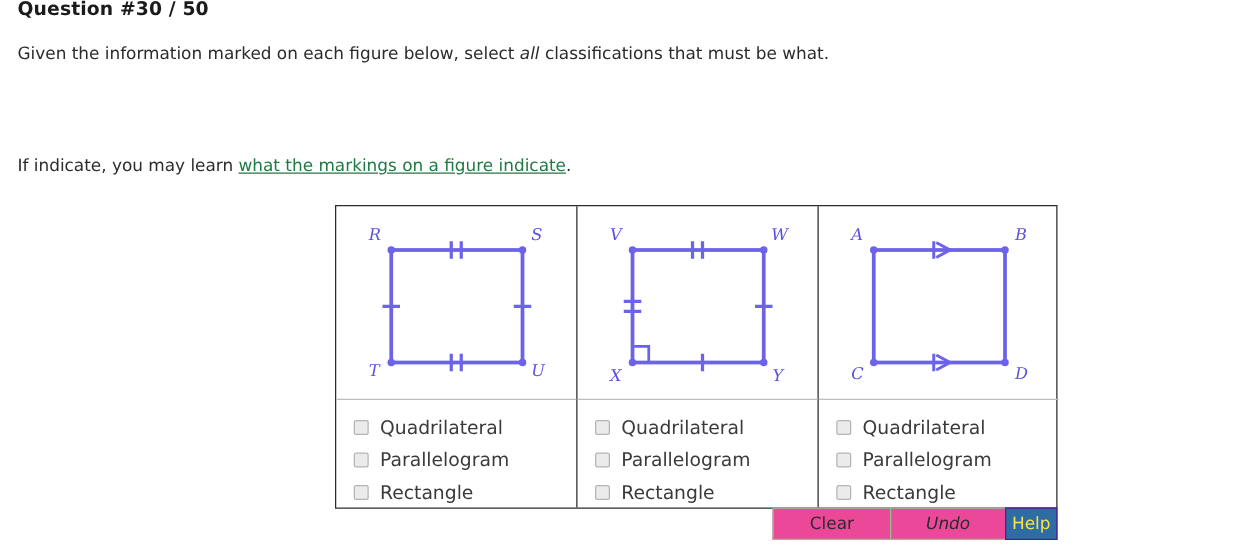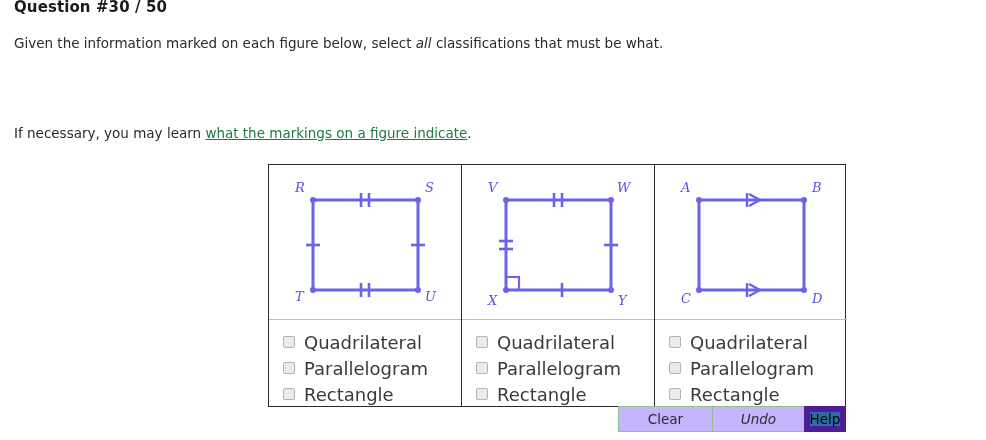--- a/index.html
+++ b/index.html
@@ -78,66 +78,66 @@
   }
   .cbox {
     width: 12px; height: 12px;
     border: 1px solid #b4b4b4;
     background: #ebebeb;
     border-radius: 2px;
     margin-right: 9px;
     flex: none;
   }
   .opt-label {
-    font-size: 18px;
+    font-size: 15px;
     color: #3a3a3a;
   }
 
   
   .btn-bar {
     position: absolute;
     left: 618px; top: 406px;
     display: flex;
     height: 26px;
   }
   .btn {
     height: 26px;
     font-size: 13.5px;
     display: flex;
     align-items: center;
     justify-content: center;
     cursor: pointer;
     border: 1px solid #8fbf8f;
     border-right: none;
-    background: #c4b5fd;
+    background: #ec4899;
     color: #2b2b2b;
   }
   .btn-clear { width: 94px; }
   .btn-undo  { width: 92px; font-style: italic; }
   .btn-help {
     width: 42px;
     background: #2e6da4;
-    border: 6px solid #4c1d95;
-    color: #000000;
+    border: 1px solid #4c1d95;
+    color: #fde047;
   }
 </style>
 </head>
 <body>
 
 <div id="page">
 
   <div class="q-title">Question #30 / 50</div>
 
   <div class="prompt p1">
     <span>Given the information marked on each figure below, select </span><span class="ital">all</span><span> classifications that must be what.</span>
   </div>
 
 
   <div class="prompt p3">
-    <span>If necessary, you may learn </span><span class="learn-link">what the markings on a figure indicate</span><span>.</span>
+    <span>If indicate, you may learn </span><span class="learn-link">what the markings on a figure indicate</span><span>.</span>
   </div>
 
   <div class="panel">
 
     <div class="col">
       <div class="fig-box">
         <svg class="fig-svg" width="192" height="155" viewBox="0 0 192 155">
           <g stroke="#6c63e8" stroke-width="3" fill="none">
             <rect x="44" y="35" width="105" height="90"></rect>
           </g>

